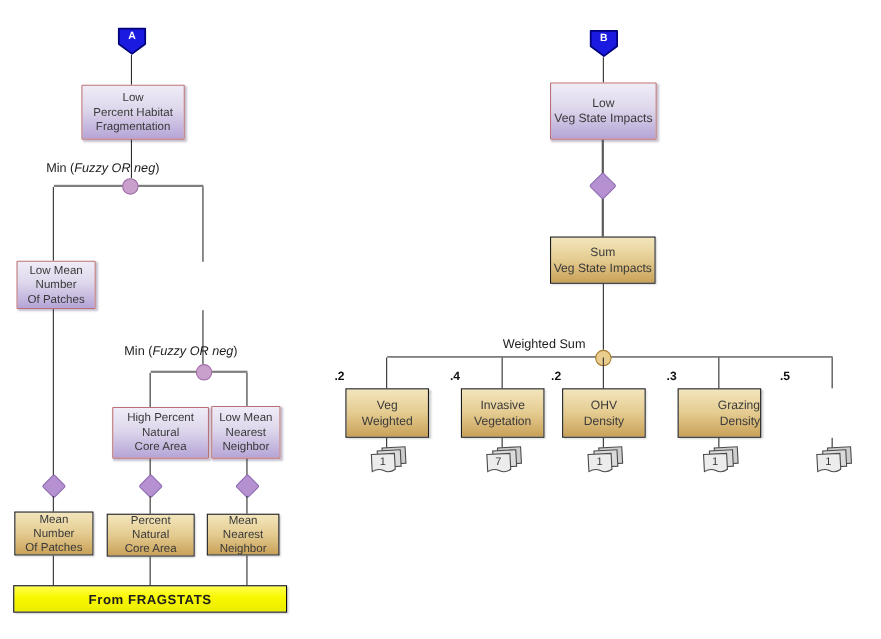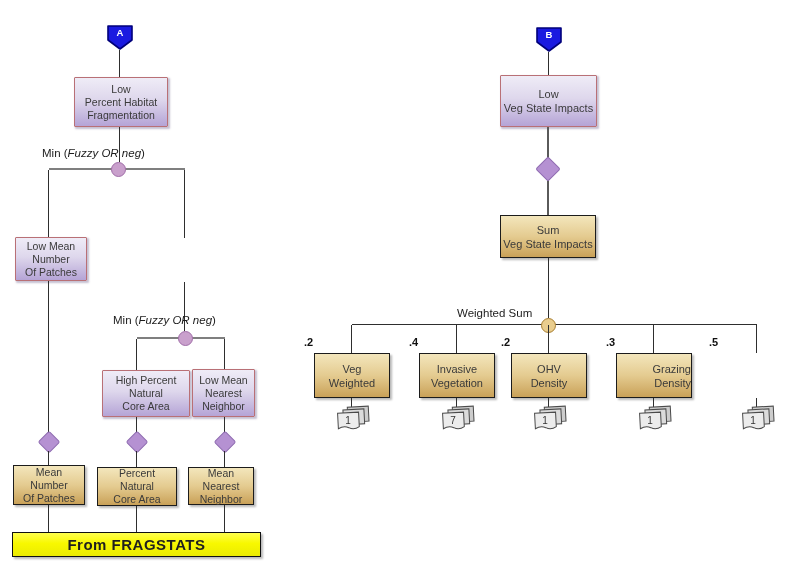--- a/index.html
+++ b/index.html
@@ -17,21 +17,21 @@
         text-align:center;color:#3a3a3a;box-sizing:border-box;}
   .lav{background:linear-gradient(180deg,#efecf7 0%,#ded7ec 45%,#b5a4d6 100%);
        border:1.3px solid #b97076;border-radius:1px;
        box-shadow:1.5px 1.5px 2px rgba(110,95,140,.4);
        font-size:10.5px;line-height:13px;}
   .tan{background:linear-gradient(180deg,#f3e6bc 0%,#e4cb90 50%,#c9a158 100%);
        border:1.3px solid #1c1c1c;font-size:10.5px;line-height:13px;
        box-shadow:1.5px 1.5px 2px rgba(0,0,0,.28);}
   .big2{font-size:11px;line-height:14px;}
   .yellow{background:linear-gradient(180deg,#ffff4d 0%,#f8f800 45%,#ebeb00 100%);
-       border:1.6px solid #101010;font-size:15px;color:#1f1f1f;
+       border:1.6px solid #101010;font-size:12px;color:#1f1f1f;
        letter-spacing:.5px;font-weight:bold;
        box-shadow:1.5px 1.5px 2px rgba(0,0,0,.28);}
 
   
   .diamond{position:absolute;width:14px;height:14px;background:#b591d2;
        border:1.6px solid #8f6bb1;transform:rotate(45deg);border-radius:2px;}
   .diamond.big{width:16px;height:16px;}
   .dot{position:absolute;width:13px;height:13px;border-radius:50%;}
   .dot.purple{background:#c9a0cc;border:1.6px solid #a06da8;}
   .dot.tanc{background:#e9cd8e;border:1.6px solid #a87e30;}

